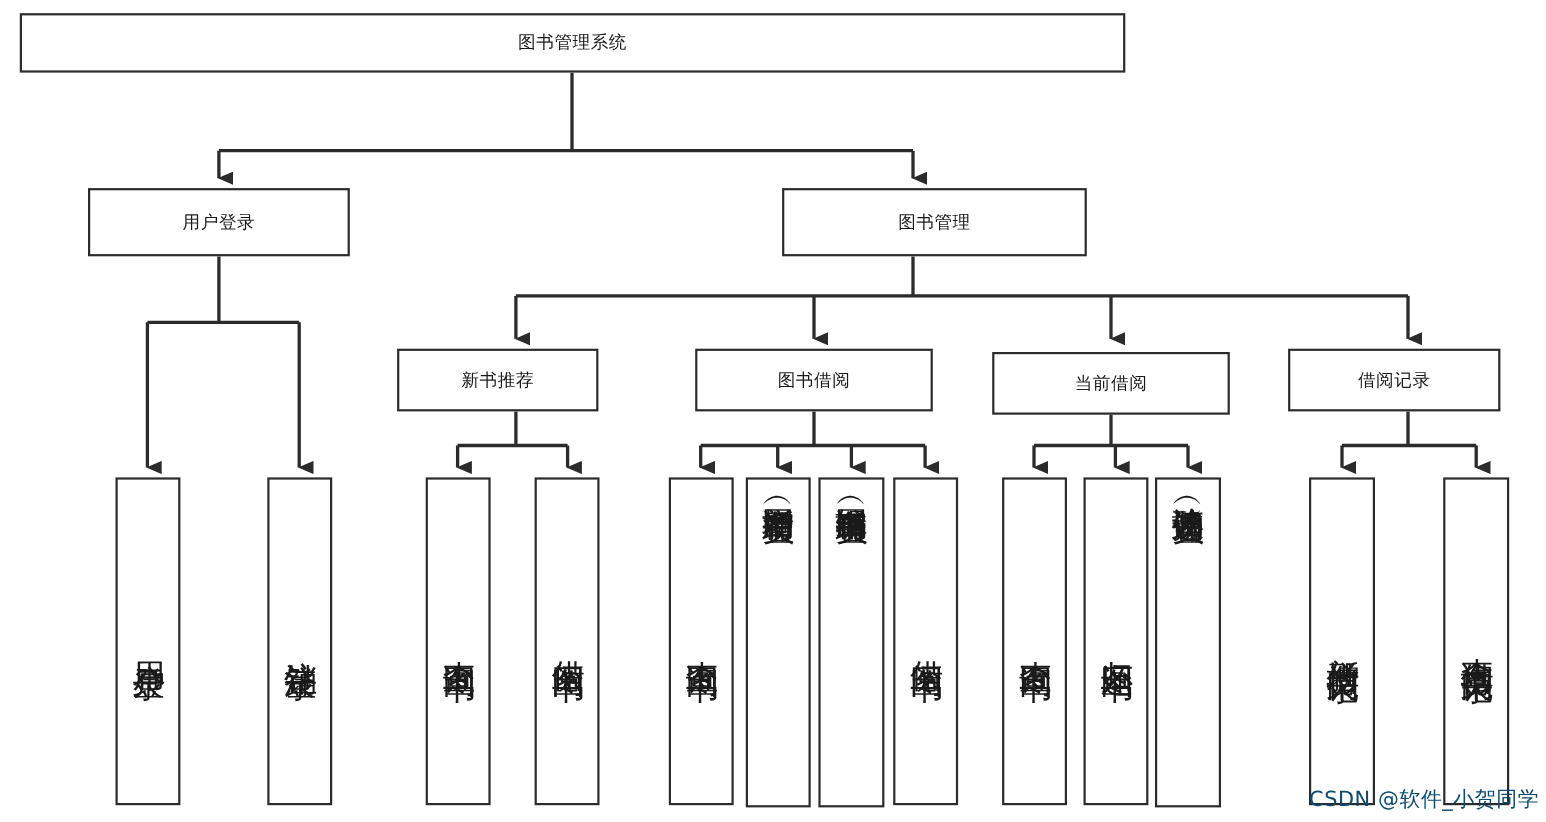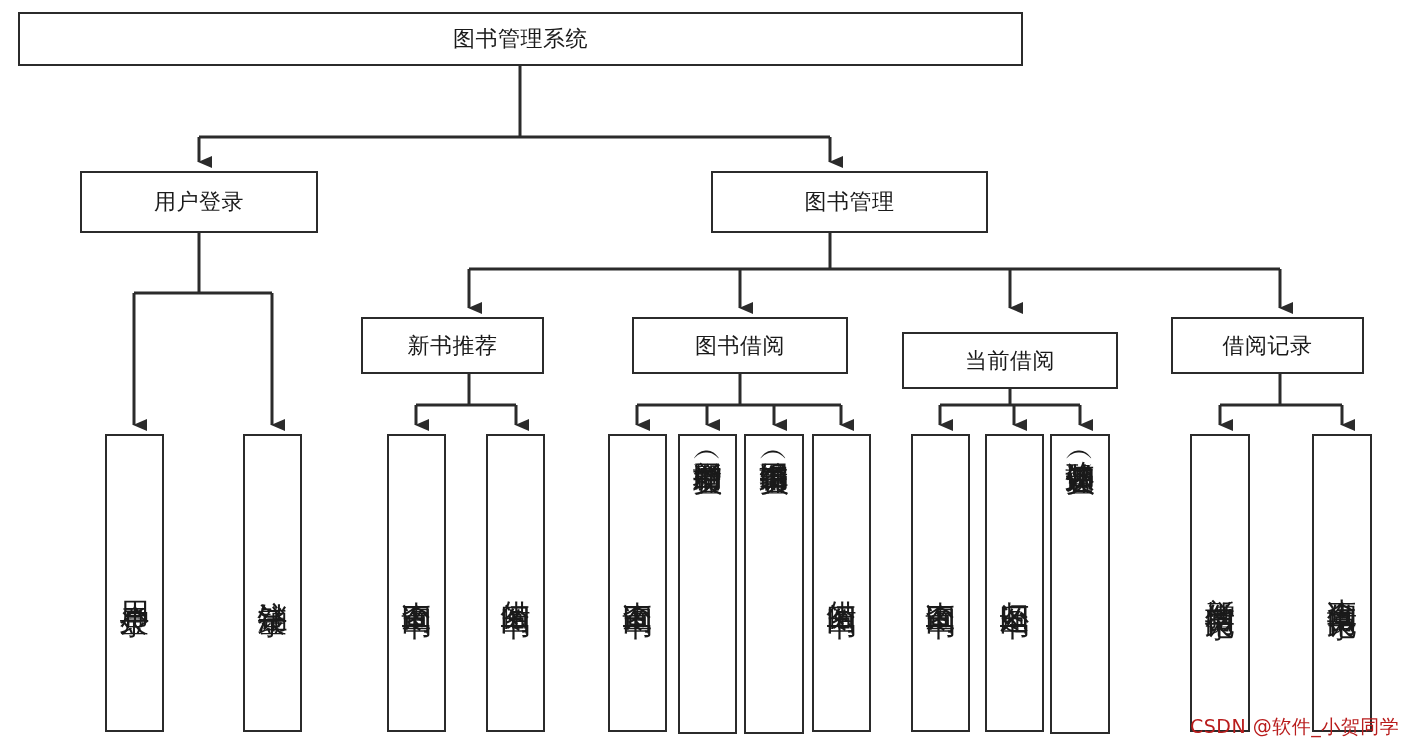--- a/index.html
+++ b/index.html
@@ -35,21 +35,21 @@
     justify-content: center;
     color: #1a1a1a;
     z-index: 2;
   }
   .node .lbl {
     display: block;
     line-height: 1.08;
     letter-spacing: 0.5px;
   }
   .node.horiz .lbl {
-    font-size: 22px;
+    font-size: 16px;
     white-space: nowrap;
   }
   .node.vert {
     align-items: flex-start;
     justify-content: center;
     padding-top: 4px;
   }
   .node.vert .lbl {
     writing-mode: vertical-rl;
     text-orientation: upright;
@@ -145,21 +145,21 @@
   <div class="node horiz" id="node-l2-1" style="left: 711px; top: 171px; width: 277px; height: 62px;">
     <span class="lbl">图书管理</span>
   </div>
 
   <div class="node horiz" id="node-l3-0" style="left: 361px; top: 317px; width: 183px; height: 57px; align-items: center;">
     <span class="lbl">新书推荐</span>
   </div>
   <div class="node horiz" id="node-l3-1" style="left: 632px; top: 317px; width: 216px; height: 57px; text-align: center;">
     <span class="lbl">图书借阅</span>
   </div>
-  <div class="node horiz" id="node-l3-2" style="left: 902px; top: 332px; width: 216px; height: 57px;">
+  <div class="node horiz" id="node-l3-2" style="left: 902px; top: 320px; width: 216px; height: 57px;">
     <span class="lbl">当前借阅</span>
   </div>
   <div class="node horiz" id="node-l3-3" style="left: 1171px; top: 317px; width: 193px; height: 57px;">
     <span class="lbl">借阅记录</span>
   </div>
 
   <div class="node vert mid" id="node-leaf-0" style="left: 105px; top: 434px; width: 59px; height: 298px;">
     <span class="lbl">用户登录</span>
   </div>
   <div class="node vert mid" id="node-leaf-1" style="left: 243px; top: 434px; width: 59px; height: 298px;">
@@ -192,15 +192,15 @@
   <div class="node vert tall" id="node-leaf-10" style="left: 1050px; top: 434px; width: 60px; height: 300px;">
     <span class="lbl">确认归还（管理员）</span>
   </div>
   <div class="node vert mid" id="node-leaf-11" style="left: 1190px; top: 434px; width: 60px; height: 298px;">
     <span class="lbl">新增借阅记录</span>
   </div>
   <div class="node vert mid" id="node-leaf-12" style="left: 1312px; top: 434px; width: 60px; height: 298px;">
     <span class="lbl">查询借阅记录</span>
   </div>
 
-  <div id="watermark" style="left: 1190px; top: 714px; color: #b91c1c;">CSDN @软件_小贺同学</div>
+  <div id="watermark" style="left: 1190px; top: 714px; color: #0c4a6e;">CSDN @软件_小贺同学</div>
 
 </div>
 
 </body></html>

